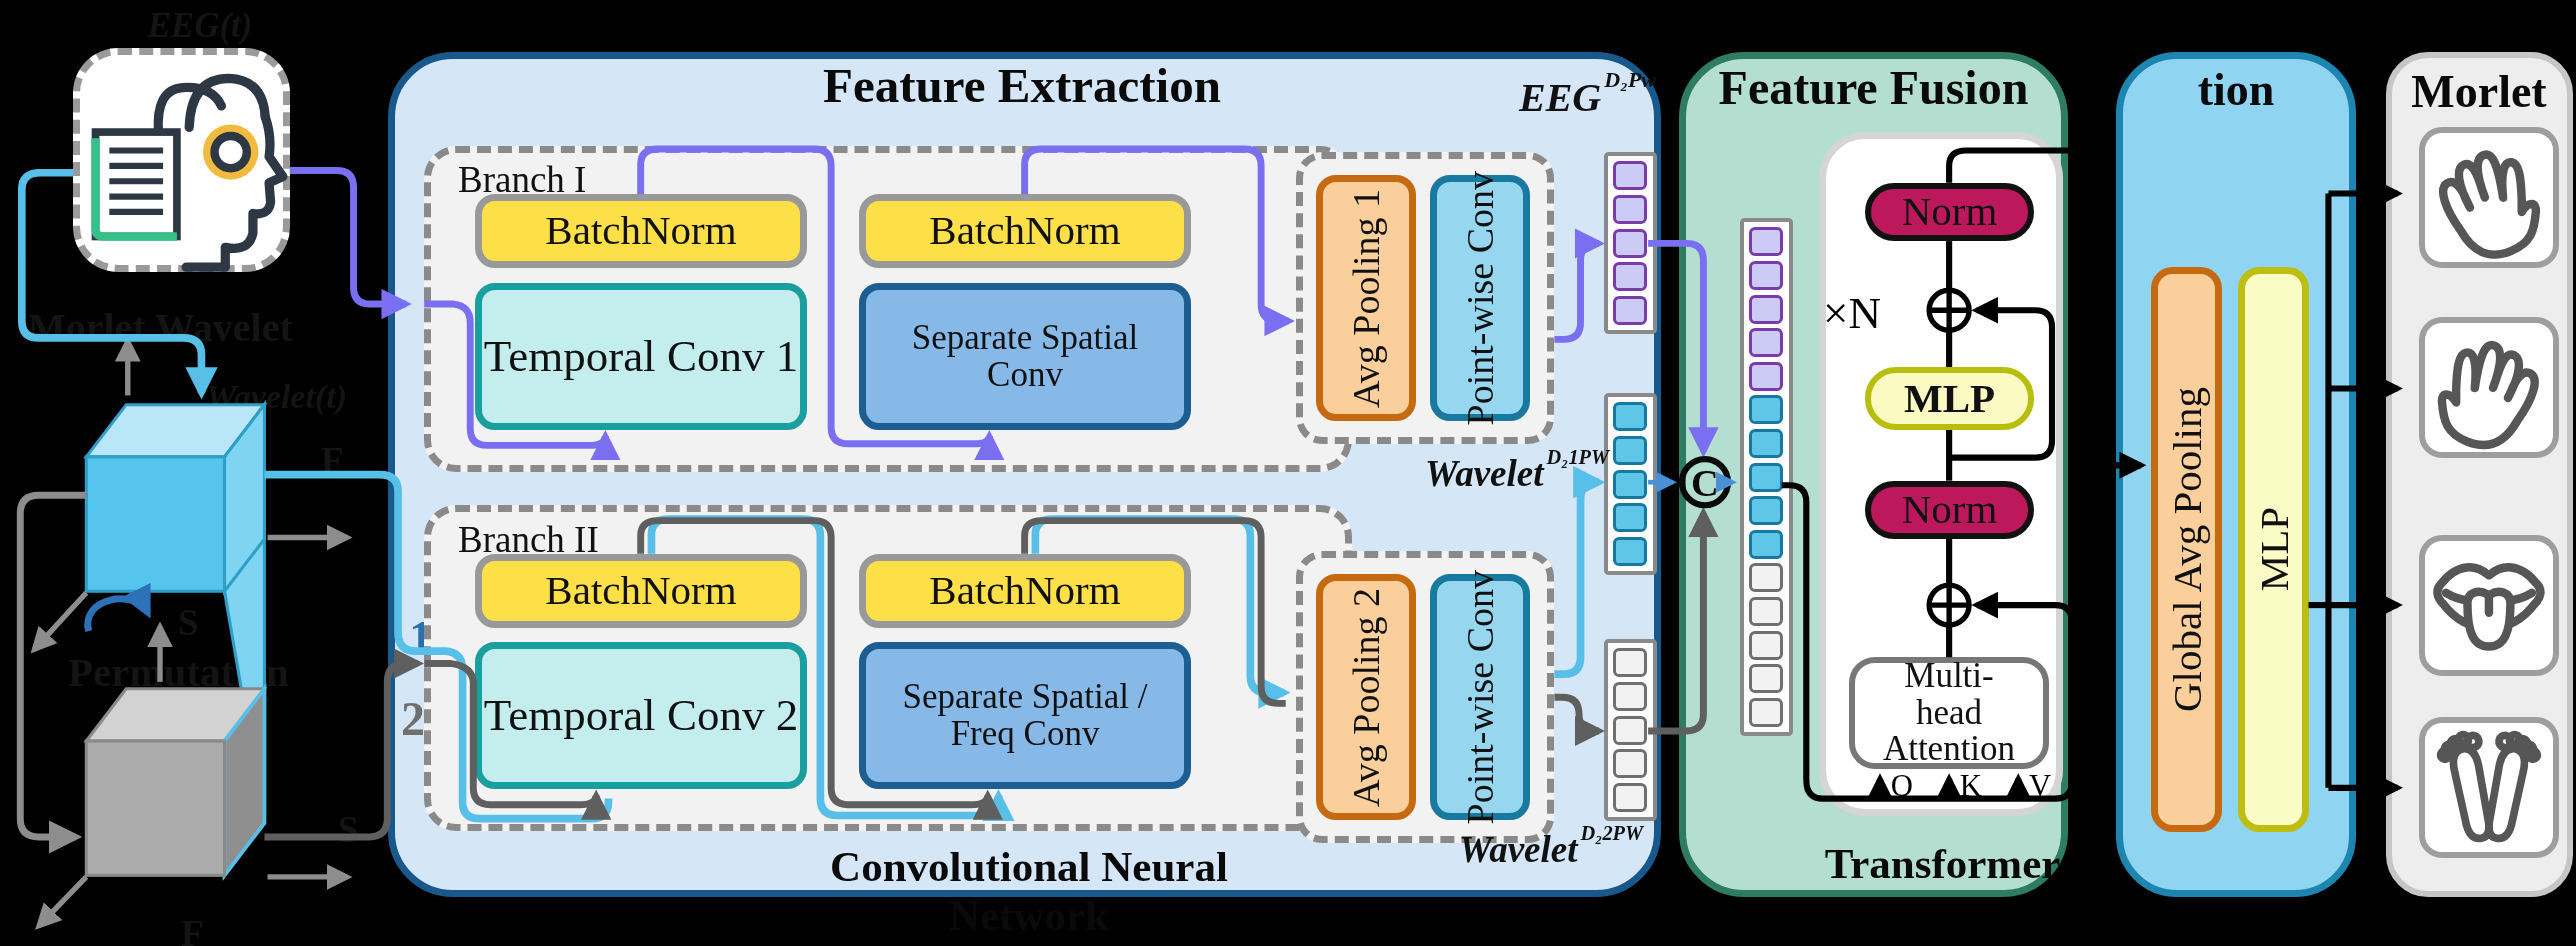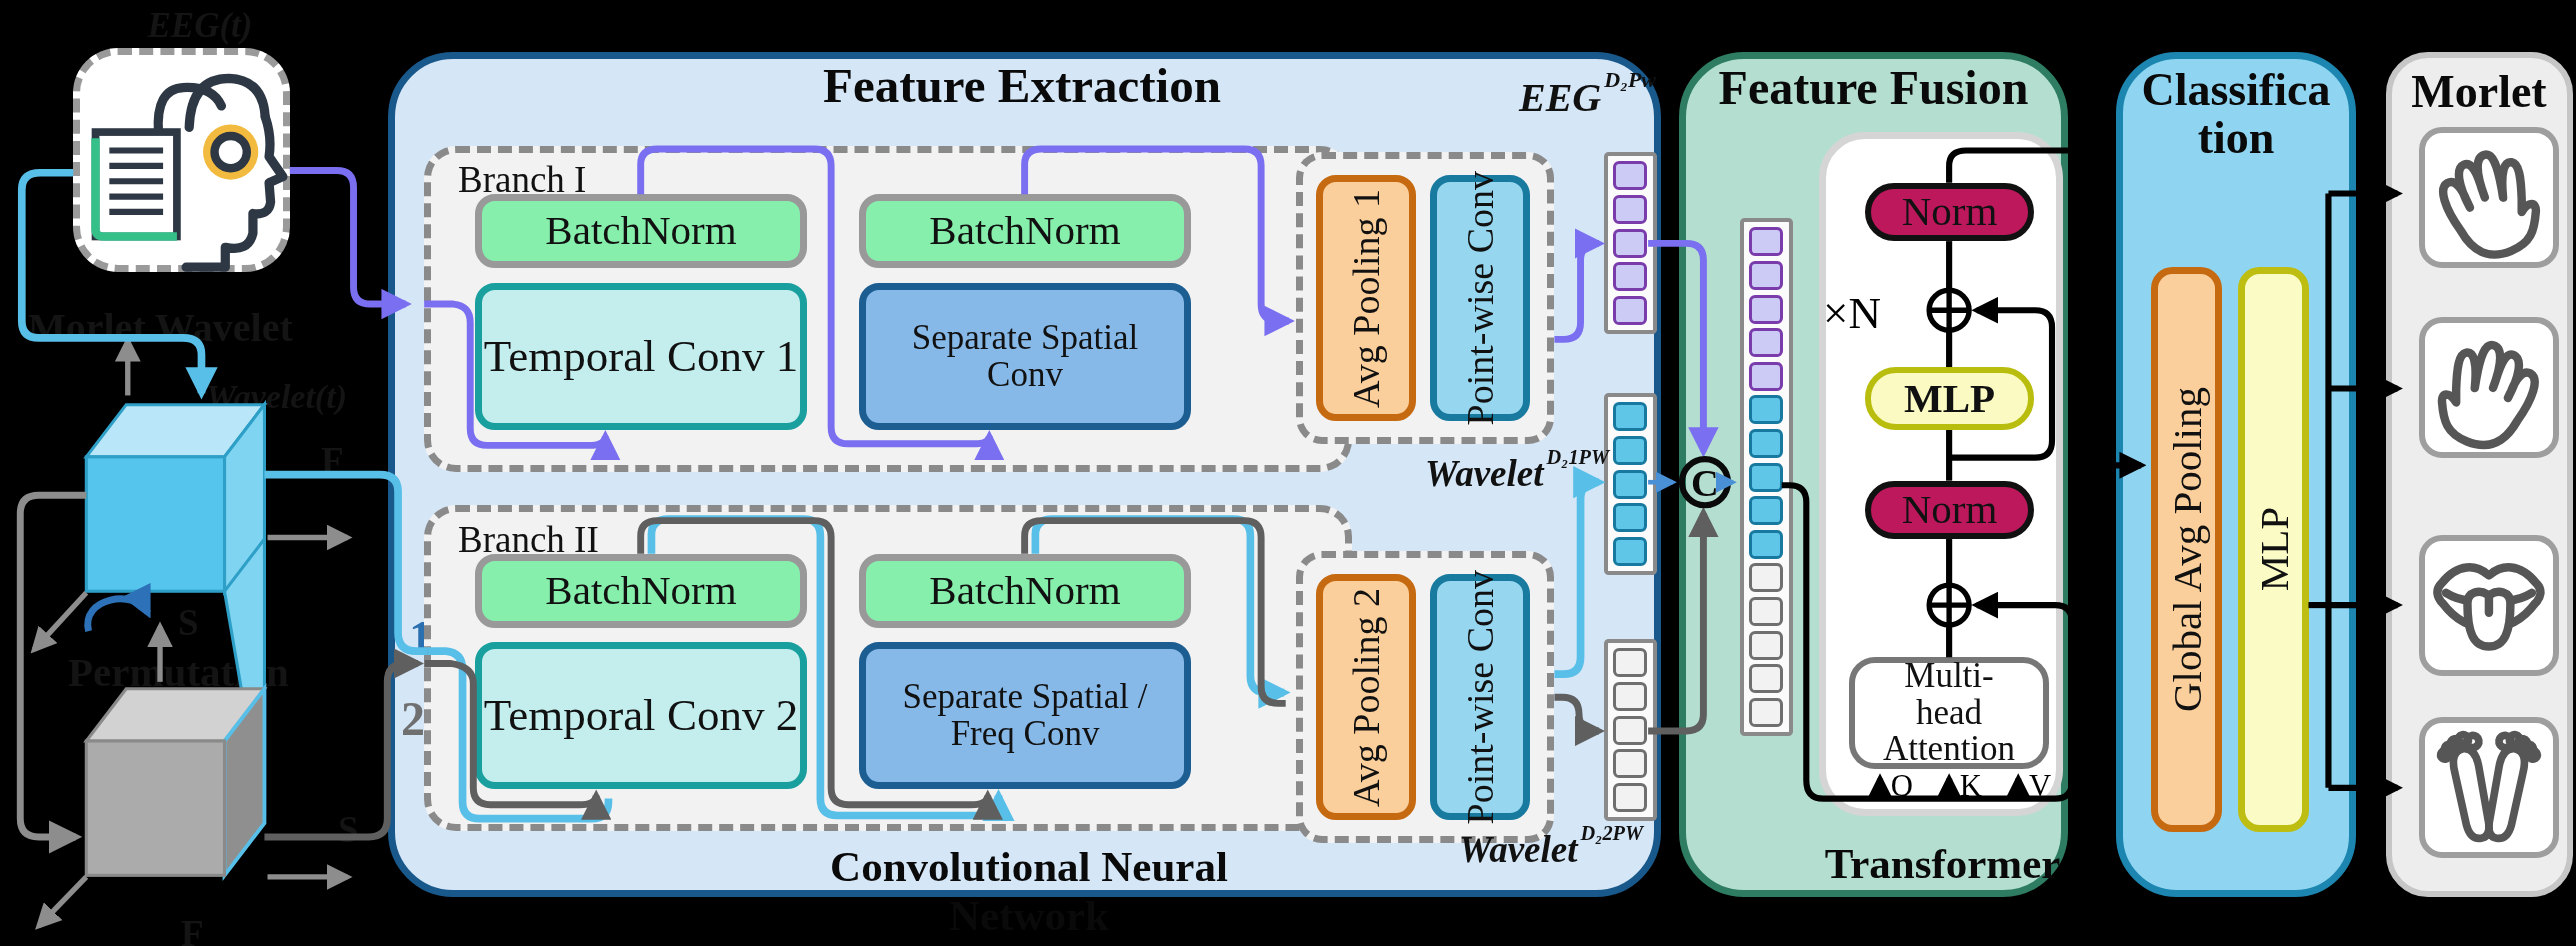--- a/index.html
+++ b/index.html
@@ -8,21 +8,21 @@
   .abs{position:absolute;}
   .panel{position:absolute;box-sizing:border-box;}
   .panel.fe{left:388px;top:52px;width:1273px;height:845px;background:#d5e6f7;border:7px solid #19588a;border-radius:65px;}
   .panel.ff{left:1679px;top:52px;width:389px;height:845px;background:#b4dfd0;border:7px solid #2e7c61;border-radius:65px;}
   .panel.cls{left:2116px;top:52px;width:240px;height:845px;background:#8fd5f1;border:7.7px solid #1c86b0;border-radius:61px;}
   .panel.tasks{left:2386px;top:52px;width:187px;height:845px;background:#ededed;border:6.1px solid #c6c6c6;border-radius:42px;}
   .ptitle{position:absolute;font-weight:bold;color:#0a0a0a;text-align:center;}
   .dashbox{position:absolute;box-sizing:border-box;background:#f2f2f2;border:7px dashed #8a8a8a;border-radius:32px;}
   .node{position:absolute;box-sizing:border-box;display:flex;align-items:center;justify-content:center;
         text-align:center;line-height:1.05;}
-  .bn{background:#86efac;border:7px solid #999;border-radius:20px;font-size:41px;}
+  .bn{background:#fde047;border:7px solid #999;border-radius:20px;font-size:41px;}
   .tconv{background:#c4eeee;border:7px solid #1a9f9f;border-radius:20px;font-size:45px;}
   .sconv{background:#87b9e8;border:7px solid #1d5e92;border-radius:20px;font-size:35px;}
   .vbox{position:absolute;box-sizing:border-box;display:flex;align-items:center;justify-content:center;}
   .vtext{writing-mode:vertical-rl;transform:rotate(180deg);white-space:nowrap;}
   .avgp{background:#fbcf9b;border:7px solid #c66a12;border-radius:20px;font-size:38px;}
   .pwc{background:#96d6ef;border:7px solid #187a9f;border-radius:20px;font-size:38px;}
   .gap{background:#fbcf9b;border:7px solid #c66a12;border-radius:21.5px;font-size:41px;}
   .mlpv{background:#fbfbc6;border:7px solid #bdbd12;border-radius:21.5px;font-size:41px;}
   .norm{background:#be185d;border:6.1px solid #111;border-radius:29px;font-size:41px;}
   .mlp{background:#fafac2;border:6.1px solid #b9bd0e;border-radius:31px;font-size:41px;}
@@ -53,21 +53,20 @@
   <div class="panel fe"></div>
   <div class="panel ff"></div>
   <div class="panel cls"></div>
   <div class="panel tasks"></div>
 
   <div class="ptitle abs" style="left:753px;top:57px;width:538px;font-size:49px;">Feature Extraction</div>
   <div class="ptitle abs" style="left:791px;top:842px;width:476px;font-size:43px;">Convolutional Neural Network</div>
   <div class="ptitle abs" style="left:1697px;top:60px;width:353px;font-size:48px;">Feature Fusion</div>
   <div class="ptitle abs" style="left:1766px;top:839px;width:353px;font-size:43px;">Transformer</div>
   <div class="ptitle abs" style="left:2124px;top:66px;width:224px;font-size:46px;line-height:1.05;">
-    <div>Classifica</div>
     <div>tion</div>
   </div>
   <div class="ptitle abs" style="left:2402px;top:65px;width:154px;font-size:46px;">Morlet</div>
 
   <div class="abs dark" style="left:108px;top:6.1px;width:184px;text-align:center;font-size:35px;font-weight:bold;font-style:italic;">EEG(t)</div>
   <div class="iconcard"></div>
   <div class="abs dark" style="left:28px;top:304px;font-size:40px;font-weight:bold;">Morlet Wavelet</div>
   <div class="abs dark" style="left:206px;top:355px;font-size:34px;font-weight:bold;font-style:italic;margin-top:23px;">Wavelet(t)</div>
   <div class="abs dark" style="left:68px;top:648px;font-size:41px;font-weight:bold;">Permutation</div>
   <div class="abs dark" style="left:321px;top:439px;font-size:37px;font-weight:bold;">F</div>

